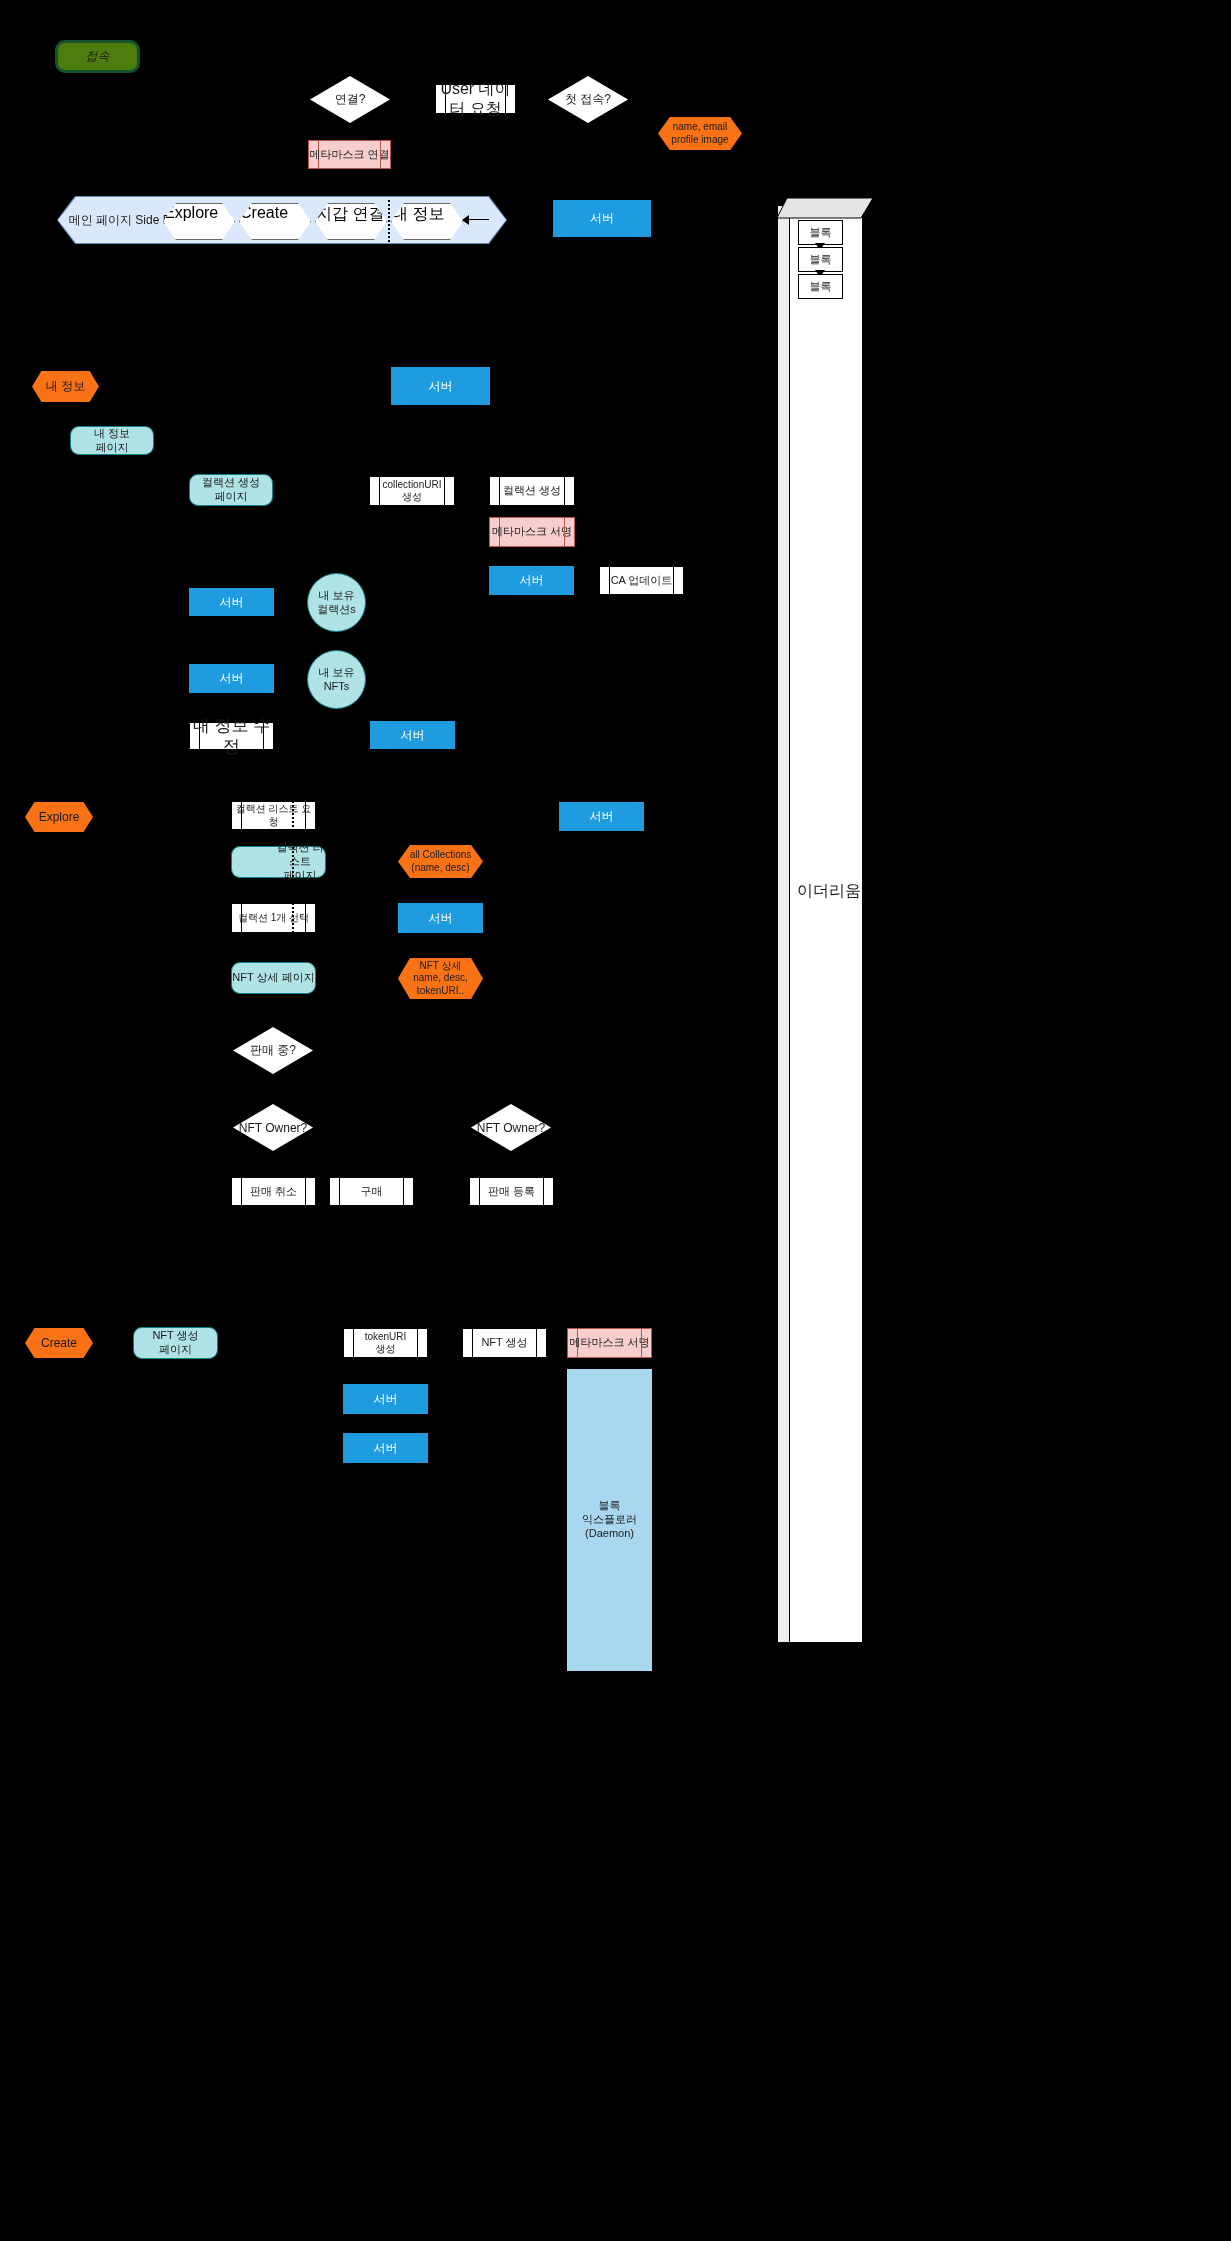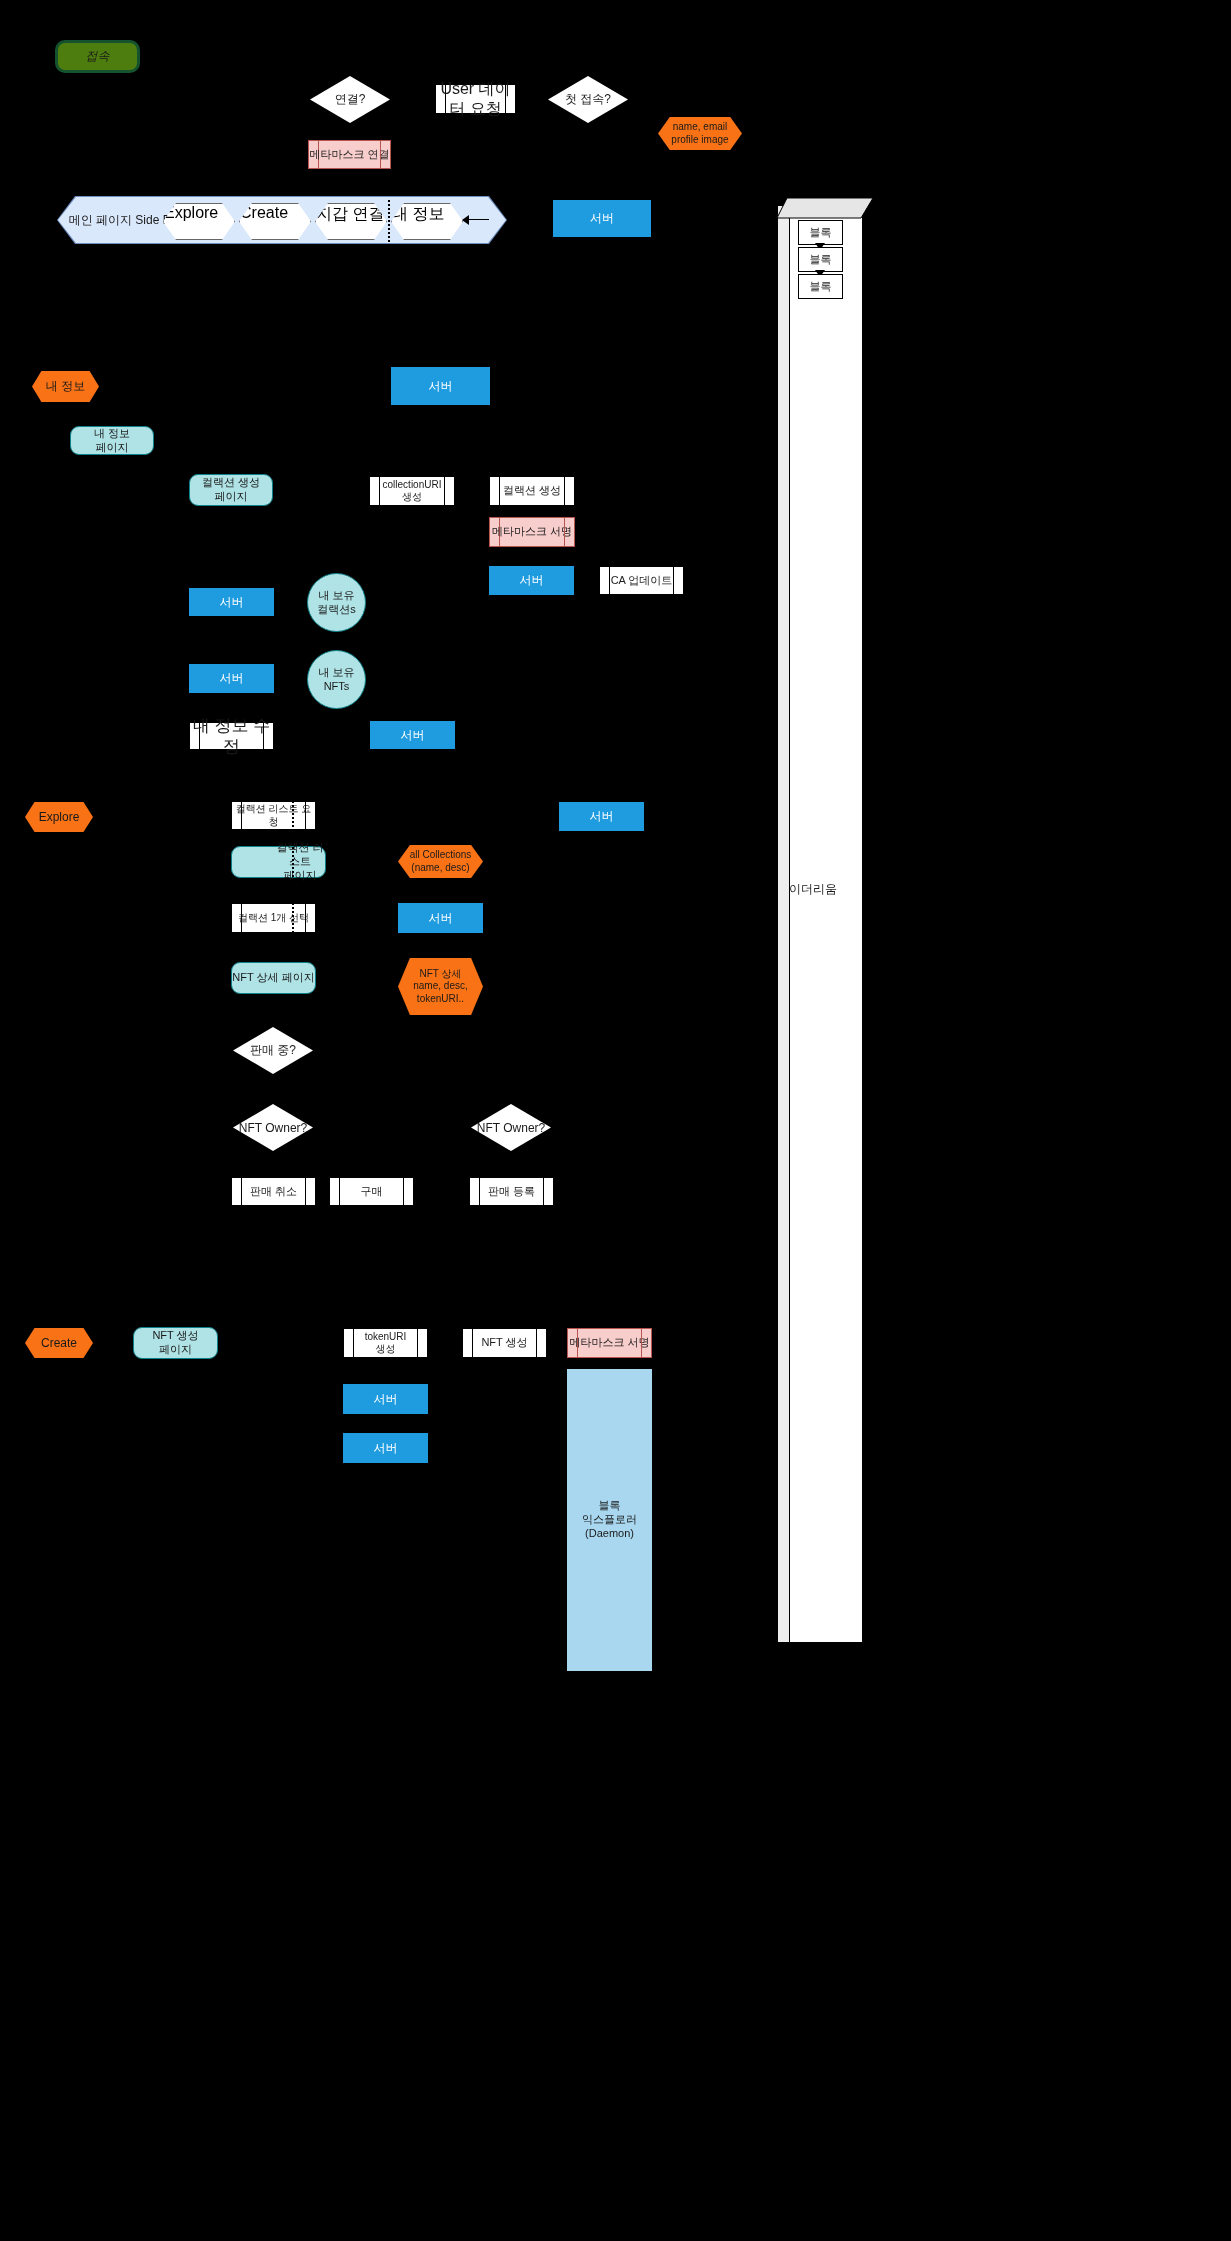--- a/index.html
+++ b/index.html
@@ -201,23 +201,23 @@
   }
   .arrow-down {
     position: absolute;
     width: 0; height: 0;
     border-left: 5px solid transparent;
     border-right: 5px solid transparent;
     border-top: 7px solid #000000;
   }
   .eth-label {
     position: absolute;
-    font-size: 12px;
-    color: #1a1a1a;
-    text-align: left;
+    font-size: 16px;
+    color: #1a1a1a;
+    text-align: right;
   }
 </style>
 </head>
 <body>
 
 <div id="canvas">
 
   <div class="node rect-round-white" style="left:55px; top:40px; width:85px; height:33px;">접속</div>
 
   <div class="diamond" style="left:310px; top:76px; width:80px; height:47px;">
@@ -337,21 +337,21 @@
 
   <div class="subroutine" style="left:231px; top:903px; width:85px; height:30px;">
     <span class="sub-label" style="font-size:10px;">컬랙션 1개 선택</span>
   </div>
   <div class="dot-v" style="left:292px; top:900px; height:37px;"></div>
 
   <div class="node server" style="left:398px; top:903px; width:85px; height:30px;">서버</div>
 
   <div class="node proc-teal" style="left:231px; top:962px; width:85px; height:32px; font-size:11px;">NFT 상세 페이지</div>
 
-  <div class="hexagon" style="left:398px; top:958px; width:85px; height:57px;">
+  <div class="hexagon" style="left:398px; top:958px; width:85px; height:41px;">
     <span class="lbl" style="font-size:10px;">NFT 상세
 name, desc,
 tokenURI..</span>
   </div>
 
   <div class="diamond" style="left:233px; top:1027px; width:80px; height:47px;">
     <span class="lbl">판매 중?</span>
   </div>
 
   <div class="diamond" style="left:233px; top:1104px; width:80px; height:47px;">

